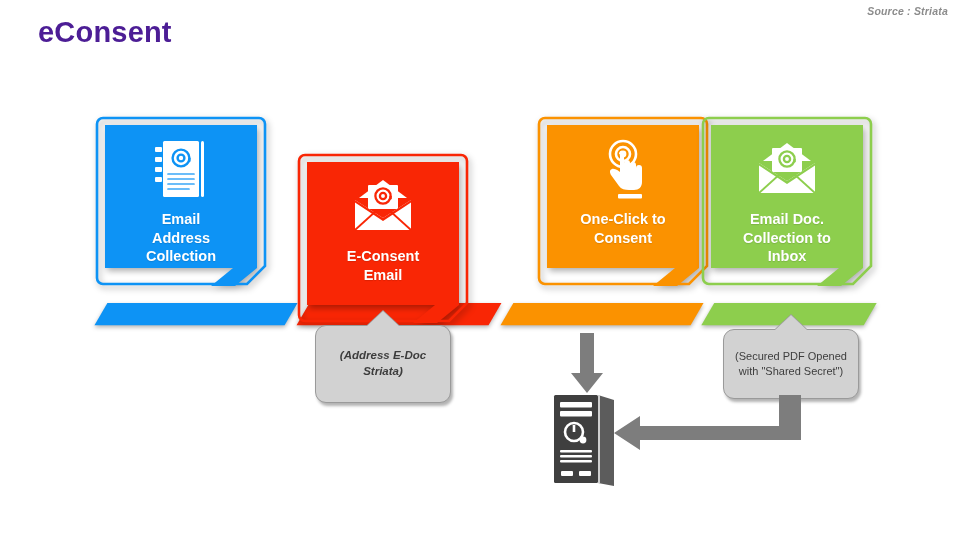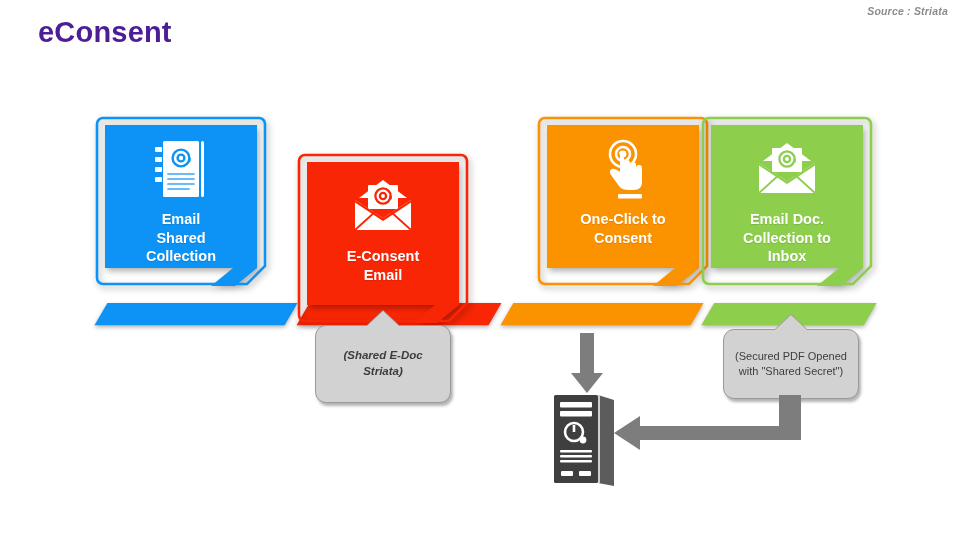--- a/index.html
+++ b/index.html
@@ -129,21 +129,21 @@
             <g stroke="#3aa7f7" stroke-width="1.7" stroke-linecap="round">
               <line x1="15" y1="35" x2="41" y2="35"></line>
               <line x1="15" y1="40" x2="41" y2="40"></line>
               <line x1="15" y1="45" x2="41" y2="45"></line>
               <line x1="15" y1="50" x2="36" y2="50"></line>
             </g>
           </svg>
         </div>
         <div class="card-label">
           <span>Email</span><br>
-          <span>Shared</span><br>
+          <span>Address</span><br>
           <span>Collection</span>
         </div>
       </div>
     </div>
 
     <div class="card" id="card-2" style="left:297px;top:116px;margin-top:37px;">
       <svg class="outline" viewBox="0 0 172 170">
         <path d="M8,2 H164 a6,6 0 0 1 6,6 V150 l-18,18 H8 a6,6 0 0 1 -6,-6 V8 a6,6 0 0 1 6,-6 Z" fill="none" stroke="#f92605" stroke-width="2.6"></path>
         <rect x="10" y="9" width="152" height="143" fill="#f92605"></rect>
         <polygon points="138,152 162,152 140,170 116,170" fill="#f92605"></polygon>
@@ -234,21 +234,21 @@
           <span>Collection to</span><br>
           <span>Inbox</span>
         </div>
       </div>
     </div>
   </div>
 
   <div class="callout" id="callout-sample">
     <span class="ptr"></span>
     <div>
-      <span>(Shared E-Doc</span><br>
+      <span>(Address E-Doc</span><br>
       <span>Striata)</span>
     </div>
   </div>
 
   <div class="callout" id="callout-secure">
     <span class="ptr"></span>
     <div>
       <span>(Secured PDF Opened</span><br>
       <span>with "Shared Secret")</span>
     </div>

